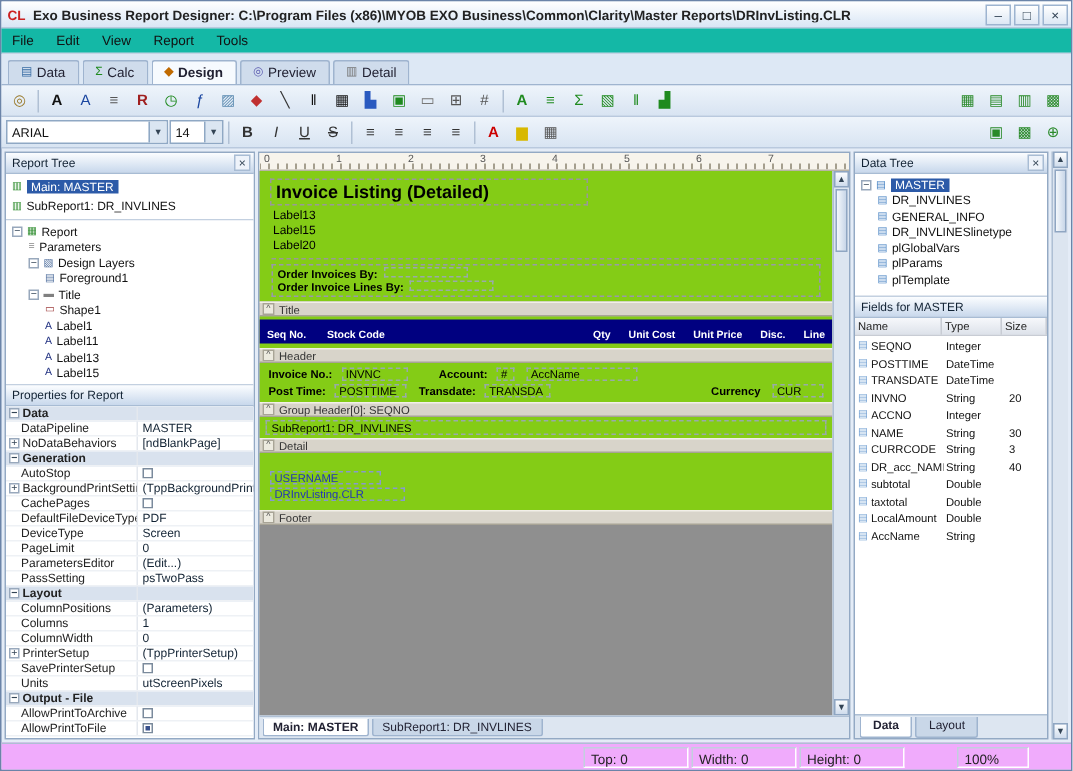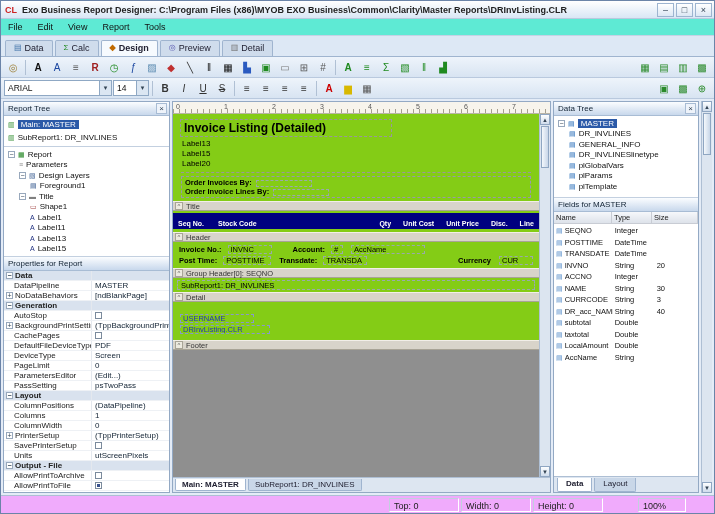--- a/index.html
+++ b/index.html
@@ -4,40 +4,40 @@
 <style>
 *{box-sizing:border-box;margin:0;padding:0}
 html,body{width:715px;height:514px;overflow:hidden;font-family:"Liberation Sans",sans-serif;background:#b6c7dd}
 .window{width:715px;height:514px;border:1px solid #6b84a8;background:#e4ecf7;display:flex;flex-direction:column}
 
 .titlebar{height:18px;flex:0 0 auto;background:linear-gradient(#ffffff,#d9e6f5);display:flex;align-items:center;padding:0 2px 0 4px;border-bottom:1px solid #b9c9de}
 .app-icon{color:#cc2222;font-weight:bold;font-size:9px;margin-right:5px}
 .title-text{font-size:9px;font-weight:bold;color:#222;white-space:nowrap;overflow:hidden;flex:1}
 .winbtn{width:17px;height:14px;border:1px solid #9db4d0;background:linear-gradient(#ffffff,#dce7f4);font-size:9px;line-height:12px;text-align:center;margin-left:2px;color:#345}
 
-.menubar{height:17px;flex:0 0 auto;display:flex;align-items:center;padding:0 7px;gap:15px;font-size:9px;background:#5eead4;border-bottom:1px solid #c5d3e5;color:#111}
+.menubar{height:17px;flex:0 0 auto;display:flex;align-items:center;padding:0 7px;gap:15px;font-size:9px;background:#14b8a6;border-bottom:1px solid #c5d3e5;color:#111}
 
 .tabbar{height:21px;flex:0 0 auto;display:flex;align-items:flex-end;padding:2px 4px 0;gap:2px;background:#dde8f5;border-bottom:1px solid #9fb4cf}
 .tab{display:flex;align-items:center;gap:3px;font-size:9px;padding:2px 8px 3px;border:1px solid #9fb4cf;border-bottom:none;border-radius:2px 2px 0 0;background:#cfdcec;color:#223}
 .tab.active{background:#f6fafe;font-weight:bold}
 .ticon{font-size:8px;line-height:8px}
 
 .toolbar{height:21px;flex:0 0 auto;display:flex;align-items:center;gap:1px;padding:0 3px;background:linear-gradient(#eef4fb,#d8e4f2);border-bottom:1px solid #b9c9de}
 .tbtn{width:18px;height:17px;display:flex;align-items:center;justify-content:center;font-size:10px;border:1px solid transparent;border-radius:2px;color:#333}
 .tbtn.bld{font-weight:bold}.tbtn.it{font-style:italic}.tbtn.un{text-decoration:underline}.tbtn.st{text-decoration:line-through}
 .tsep{width:1px;height:15px;background:#b0c0d4;margin:0 2px}
 .tspacer{flex:1}
 .select{height:16px;background:#fff;border:1px solid #8fa8c4;display:flex;align-items:center;font-size:8.5px;padding-left:3px;color:#111}
 .sel-font{width:108px}.sel-size{width:36px}
 .dd{margin-left:auto;width:12px;height:100%;background:#dbe6f2;border-left:1px solid #8fa8c4;display:flex;align-items:center;justify-content:center;font-size:7px;color:#345}
 
 .main{flex:1;display:flex;min-height:0;padding:2px;gap:2px}
 .panel{background:#f2f6fb;border:1px solid #93a9c4;display:flex;flex-direction:column;min-height:0}
 .left-panel{width:167px;flex:0 0 auto}
-.right-panel{width:146px;flex:0 0 auto}
+.right-panel{width:130px;flex:0 0 auto}
 .panel-head{height:14px;flex:0 0 auto;background:linear-gradient(#fbfdff,#c8d8ec);border-bottom:1px solid #a8bcd4;display:flex;align-items:center;padding:0 2px 0 4px;font-size:8px;color:#123}
 .panel-close{margin-left:auto;width:11px;height:11px;font-size:8px;line-height:9px;text-align:center;border:1px solid #a8bcd4;background:#eef3fa;color:#345}
 .reports-box{background:#fff;border-bottom:1px solid #c3d0e0;padding:2px 0;flex:0 0 auto}
 .report-row{display:flex;align-items:center;gap:3px;font-size:8px;height:13px;padding:0 4px;color:#111}
 .sel{background:#2c5aa8;color:#fff;padding:0 3px}
 .tree{background:#fff;flex:0 0 auto;overflow:hidden;padding:2px 0;font-size:8px;color:#111}
 .rtree{height:110px;border-bottom:1px solid #c3d0e0}
 .dtree{height:82px;border-bottom:1px solid #c3d0e0}
 .trow{display:flex;align-items:center;gap:3px;height:10.5px;padding-left:4px;white-space:nowrap;overflow:hidden}
 .i1{padding-left:15px}.i2{padding-left:26px}
@@ -60,21 +60,21 @@
 .design-wrap{flex:1;display:flex;min-height:0}
 .design{flex:1;display:flex;flex-direction:column;min-width:0;background:#8f8f8f;overflow:hidden}
 .band-content{background:#84cc16;flex:0 0 auto}
 .sep{height:10px;flex:0 0 auto;background:#d8d4ca;border-top:1px solid #f2efe8;border-bottom:1px solid #a8a496;display:flex;align-items:center;gap:3px;font-size:7.5px;color:#333;padding-left:2px}
 .chev{width:8px;height:8px;flex:0 0 auto;background:#eceadf;border:1px solid #a8a496;font-size:6px;line-height:7px;text-align:center;color:#555}
 .title-band{padding-top:5px;padding-bottom:3px}
 .heading-box{width:212px;border:1px dashed #999;font-weight:bold;font-size:12px;padding:1px 3px;margin:0 0 2px 7px;color:#000}
 .small-label{font-size:8px;height:10px;line-height:10px;margin-left:9px;color:#000}
 .dash-line{border-top:1px dashed #999;margin:3px 8px 3px 8px}
 .order-region{margin:0 8px;border:1px dashed #99a;padding:1px 3px}
-.order-row{display:flex;align-items:flex-end;height:9px;gap:4px}
+.order-row{display:flex;align-items:flex-start;height:9px;gap:4px}
 .order-label{font-size:7.5px;font-weight:bold;color:#000}
 .order-field{width:56px;height:7px;border:1px dashed #9aa}
 .header-band{padding:2px 0 3px}
 .colbar{height:16px;background:#000080;color:#fff;display:flex;align-items:flex-end;padding:2px 5px;font-size:7px;font-weight:bold;white-space:nowrap}
 .colbar .c2{margin-left:14px}
 .colbar .cr{margin-left:12px}
 .colbar .cauto{margin-left:auto}
 .gh-band{padding:2px 0}
 .gh-line{display:flex;align-items:center;height:11px;padding:0 6px}
 .flabel{font-size:7.5px;font-weight:bold;color:#000;white-space:nowrap}
@@ -389,21 +389,21 @@
               <span class="exp">−</span>
               <span>Layout</span>
             </span>
             <span class="pv"></span>
           </div>
         <div class="prow">
             <span class="pn">
               <span>ColumnPositions</span>
             </span>
             <span class="pv">
-              <span>(DataPipeline)</span>
+              <span>(Parameters)</span>
             </span>
           </div>
         <div class="prow">
             <span class="pn">
               <span>Columns</span>
             </span>
             <span class="pv">
               <span>1</span>
             </span>
           </div>

